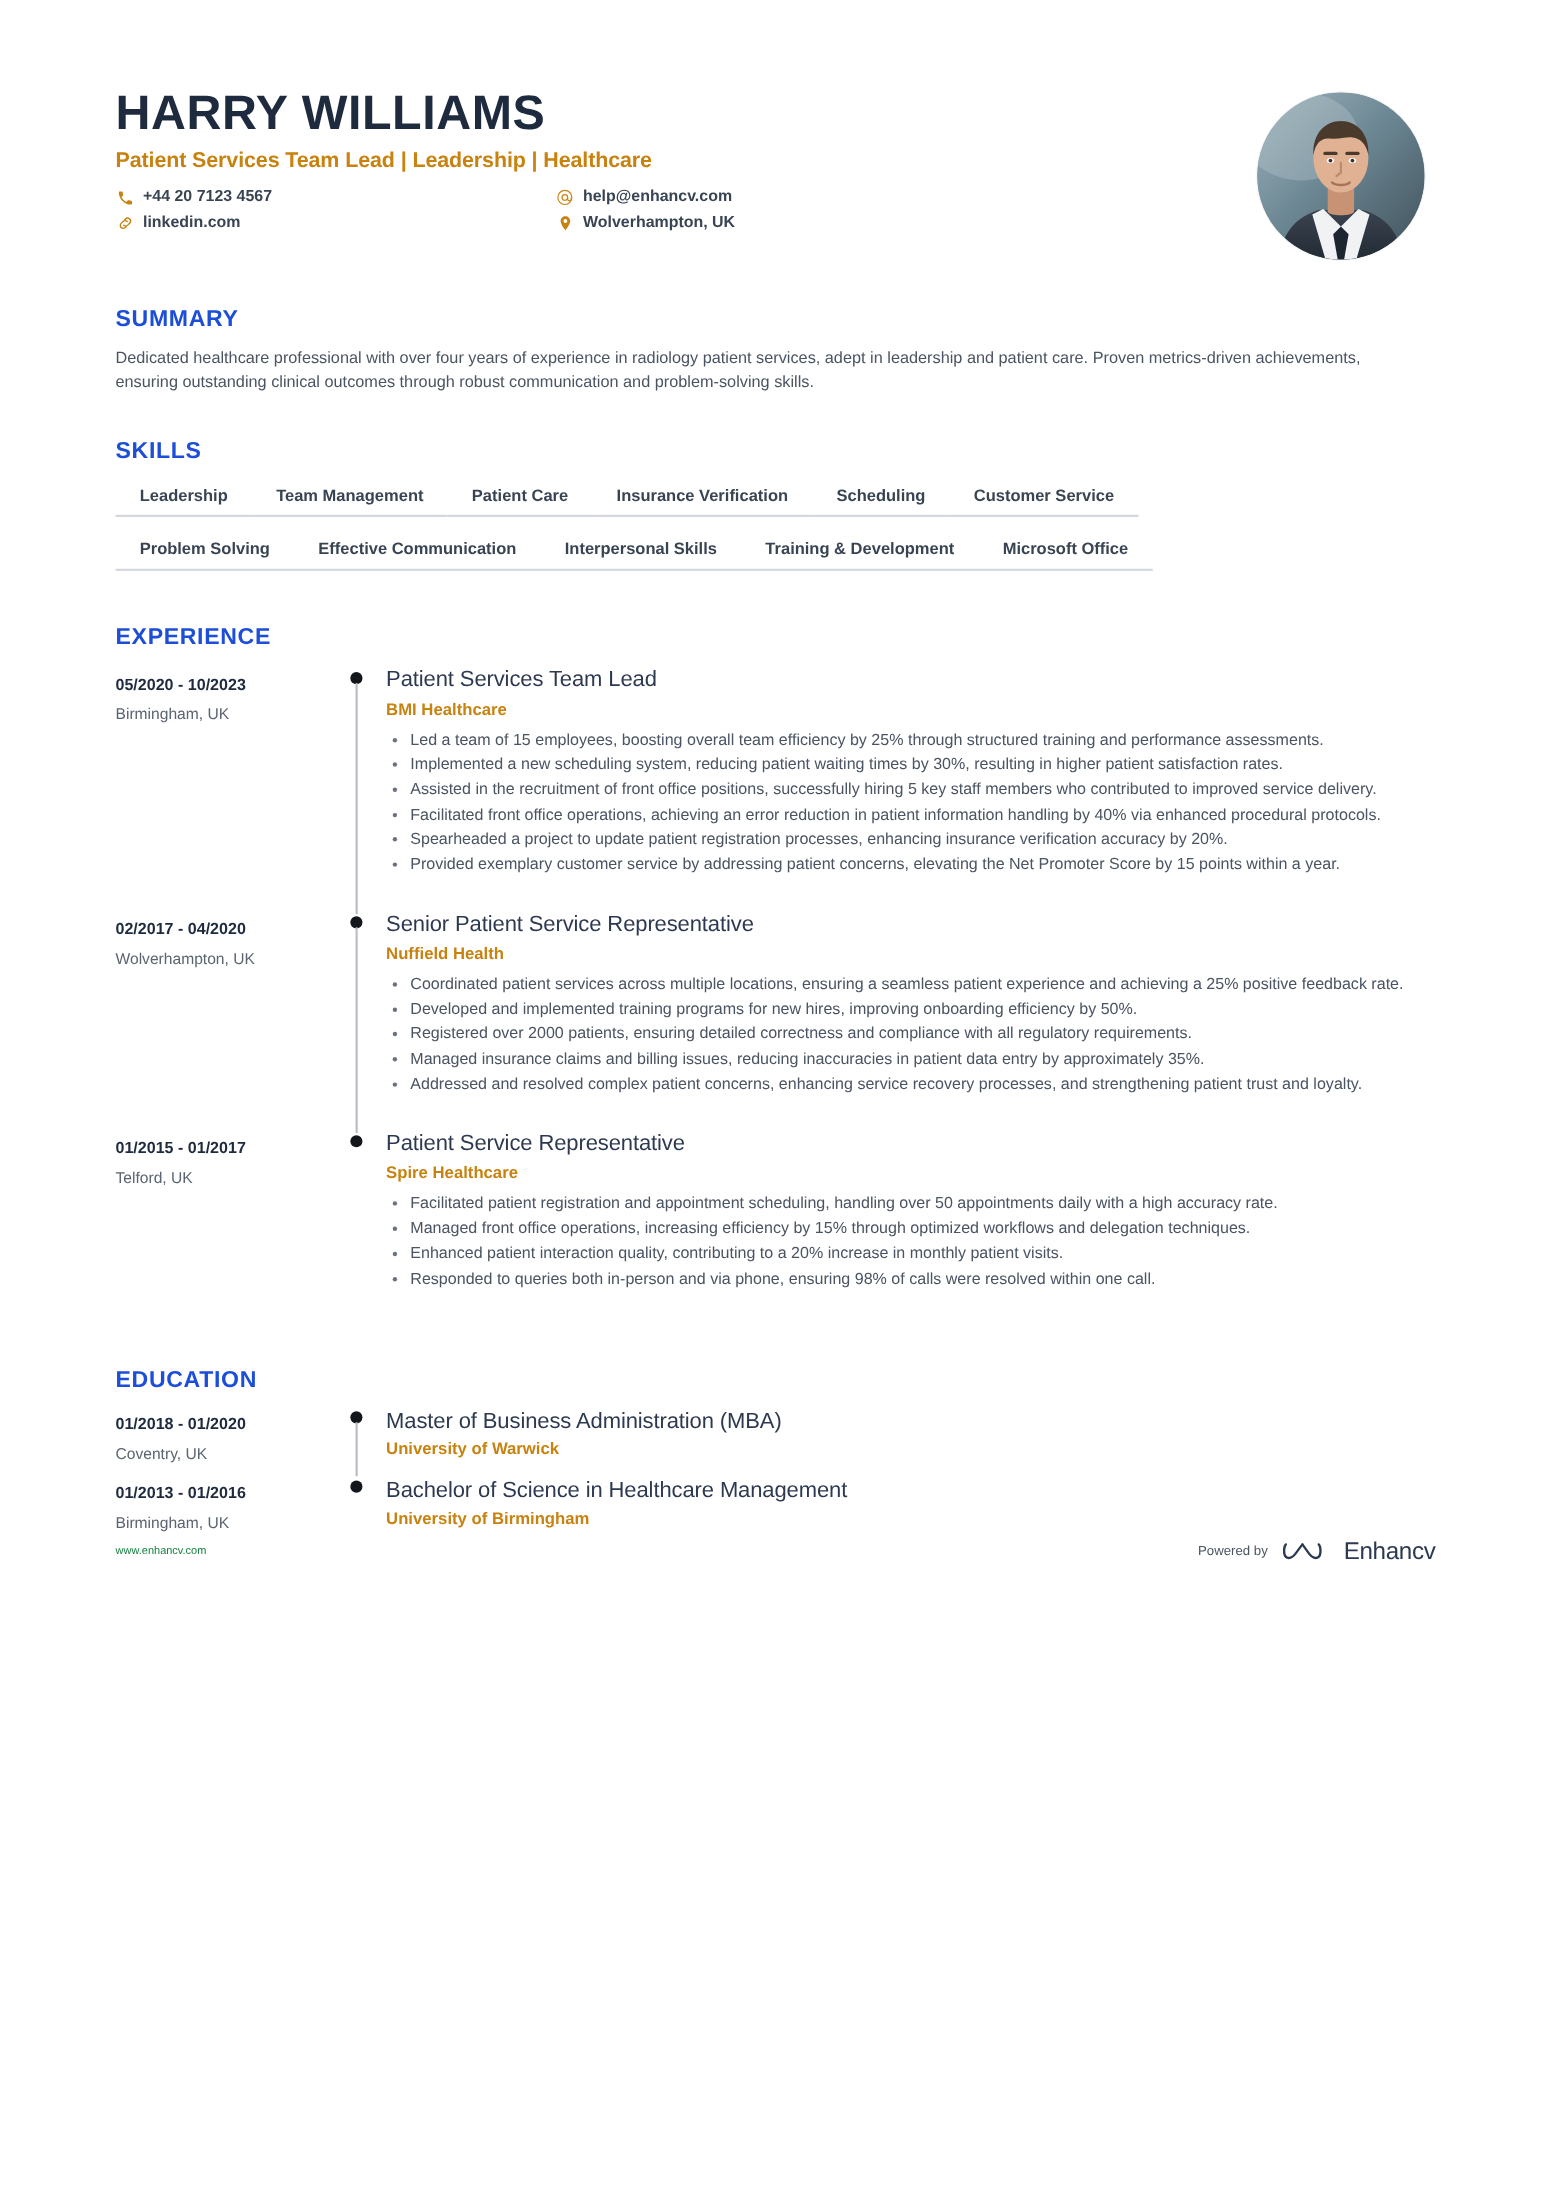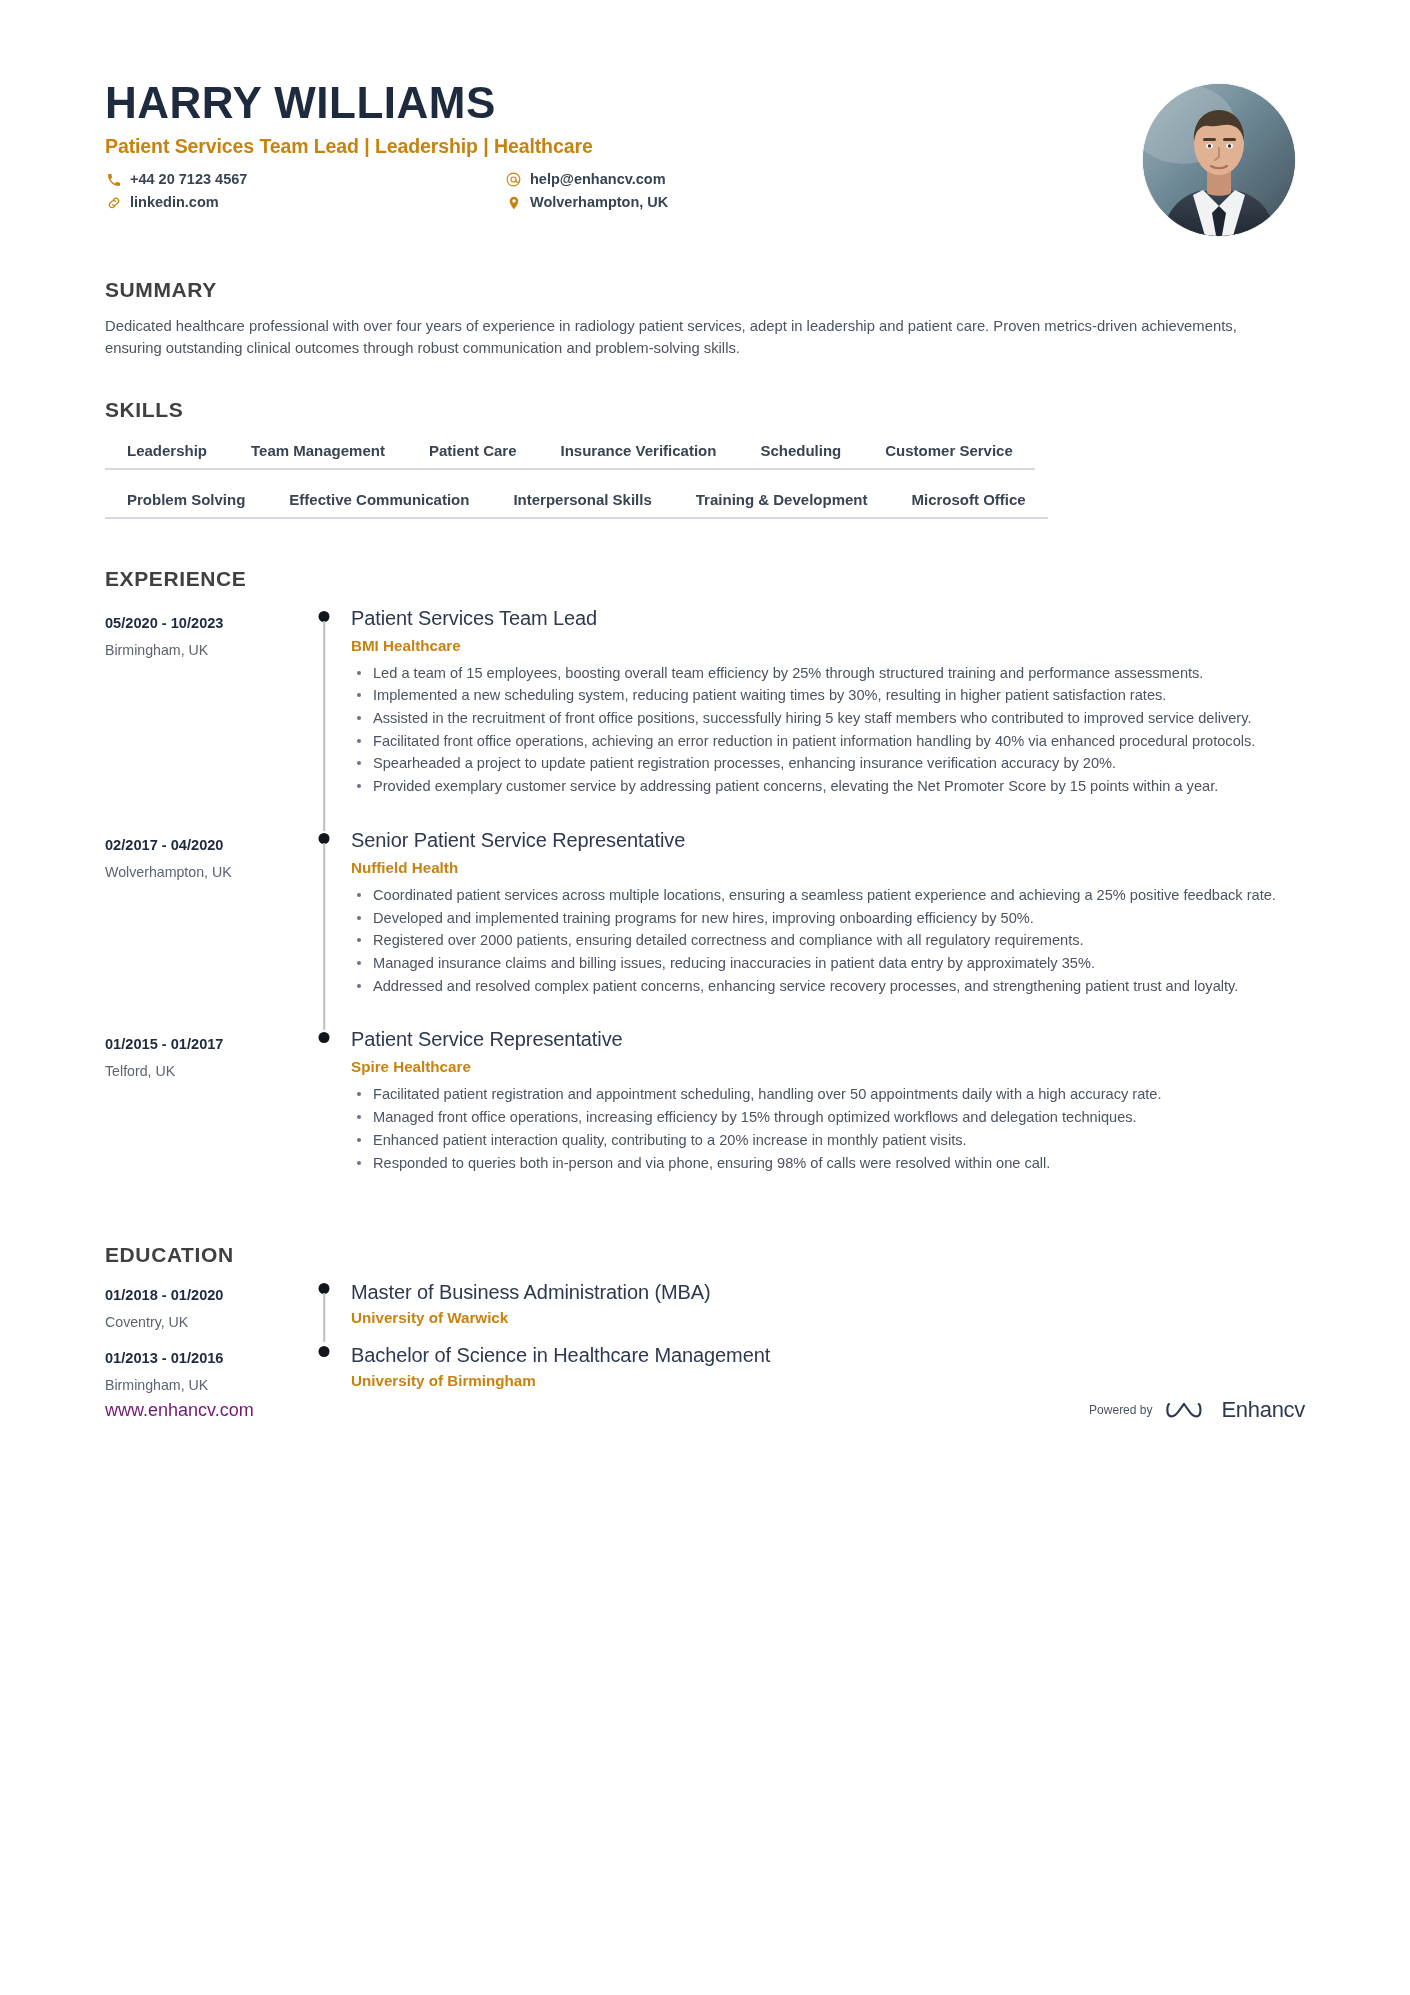--- a/index.html
+++ b/index.html
@@ -41,21 +41,21 @@
     overflow:hidden; flex:0 0 auto; margin-top:6px; margin-right:10px;
     box-shadow:0 0 0 1px rgba(0,0,0,0.06);
     position:relative;
     background:linear-gradient(160deg,#8fa3ad 0%, #6c8694 35%, #59707d 60%, #43555f 100%);
   }
   .avatar svg { display:block; width:100%; height:100%; }
 
   
   .section { margin-top:30px; }
   .section-title {
-    font-size:21px; font-weight:bold; color:#404040;
+    font-size:21px; font-weight:bold; color:#1d4ed8;
     letter-spacing:0.6px; margin-bottom:14px;
   }
   #summary-section { margin-top:42px; }
   .summary-text { font-size:14.8px; line-height:1.47; color:#4a5462; max-width:1160px; }
 
   
   #skills-section { margin-top:38px; }
   .skills-rows { display:flex; flex-direction:column; gap:21px; margin-top:20px; }
   .skill-row { display:flex; gap:0px; }
   .skill-tag {
@@ -106,21 +106,21 @@
   .edu .entry-org { margin-bottom:0; }
   .edu .entry-left { padding-top:6px; }
   .edu .entry-rail .dot { top:2px; }
   .edu .entry-rail .line { top:12px; bottom:2px; }
 
   
   .footer {
     position:absolute; left:105px; right:105px; bottom:78px;
     display:flex; align-items:center; justify-content:space-between;
   }
-  .footer-url { font-size:18px; color:#701a75; }
+  .footer-url { font-size:10px; color:#15803d; }
   .footer-brand { display:flex; align-items:center; gap:13px; }
   .powered { font-size:12px; color:#4a5462; }
   .brand-mark { display:flex; align-items:center; gap:12px; }
   .brand-name { font-size:22px; color:#2c3950; letter-spacing:-0.3px; }
 </style>
 </head>
 <body>
 
 <div class="page">
 

